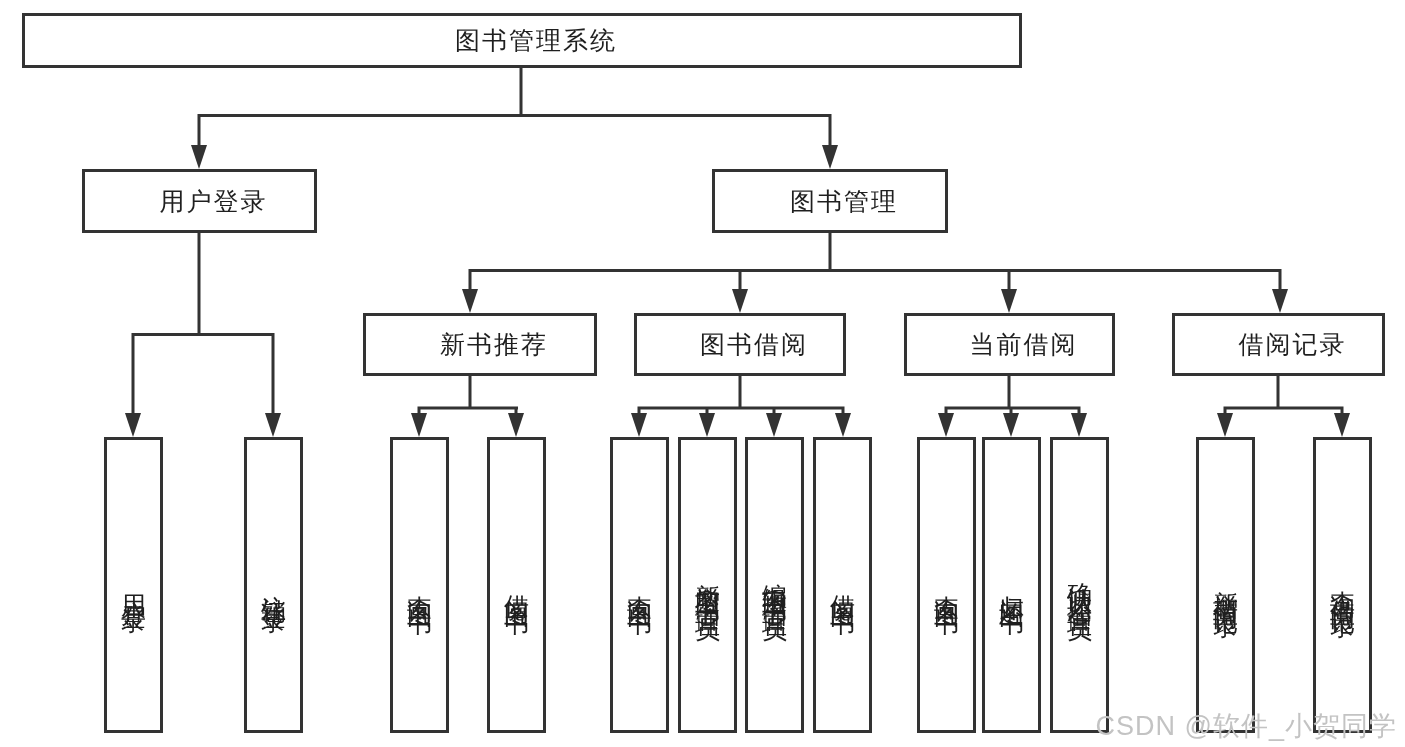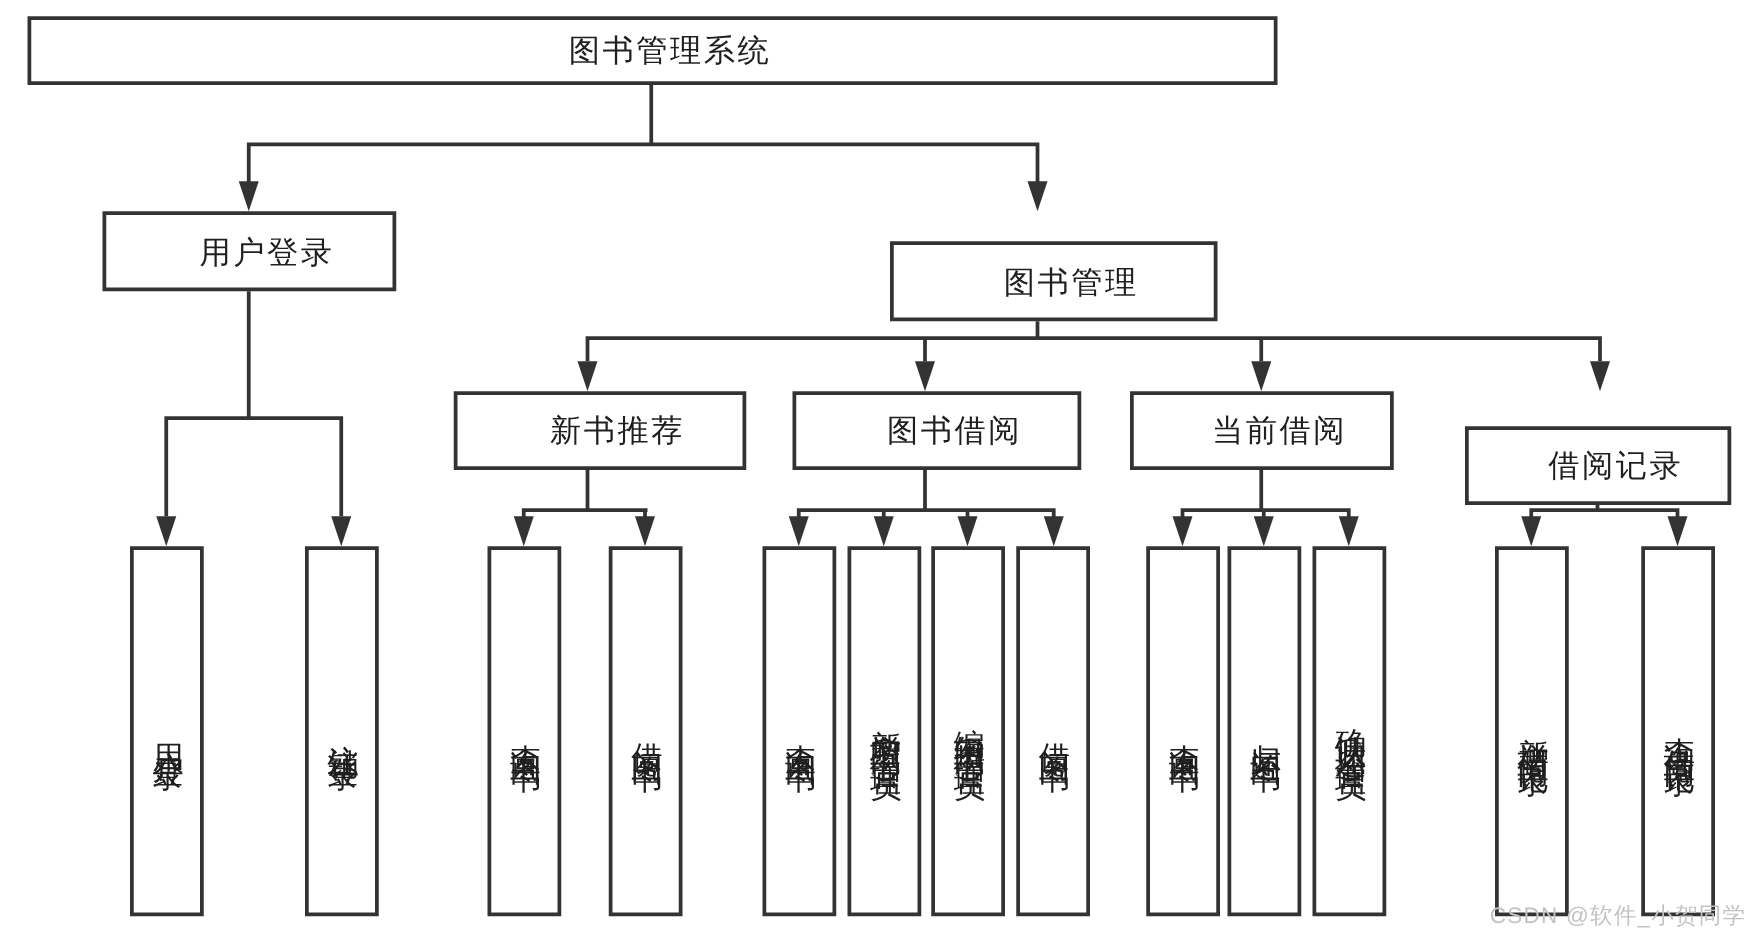--- a/index.html
+++ b/index.html
@@ -18,21 +18,21 @@
   .h-node { font-size:25px; letter-spacing:2px; white-space:nowrap;padding-left:28px; }
   .root-node { font-size:25px; letter-spacing:2px; }
   .v-node { }
   .v-node .vtext {
     writing-mode:vertical-rl; text-orientation:mixed;
     font-size:25px; letter-spacing:5px; line-height:1;
     white-space:nowrap;
   }
   .watermark {
     position:absolute; right:8px; bottom:3px;
-    font-size:18px; letter-spacing:1px; color:#c3c3c3;
+    font-size:27px; letter-spacing:1px; color:#c3c3c3;
     z-index:5; white-space:nowrap;
   }
 </style>
 </head>
 <body>
 
 <div id="canvas">
 
   <svg id="connectors" width="1405" height="747" viewBox="0 0 1405 747" fill="none" xmlns="http://www.w3.org/2000/svg">
     <g stroke="#333333" stroke-width="3">
@@ -74,34 +74,34 @@
     </g>
   </svg>
 
   <div class="node h-node root-node" style="left:22px; top:13px; width:1000px; height:55px;">
     <span>图书管理系统</span>
   </div>
 
   <div class="node h-node" style="left:82px; top:169px; width:235px; height:64px;">
     <span>用户登录</span>
   </div>
-  <div class="node h-node" style="left:712px; top:169px; width:262px; height:64px;margin-top:24px;">
+  <div class="node h-node" style="left:712px; top:169px; width:236px; height:64px;">
     <span>图书管理</span>
   </div>
 
   <div class="node h-node" style="left:363px; top:313px; width:234px; height:63px;">
     <span>新书推荐</span>
   </div>
-  <div class="node h-node" style="left:634px; top:313px; width:231px; height:63px;">
+  <div class="node h-node" style="left:634px; top:313px; width:212px; height:63px;">
     <span>图书借阅</span>
   </div>
   <div class="node h-node" style="left:904px; top:313px; width:211px; height:63px;font-family:Liberation Serif, serif;">
     <span>当前借阅</span>
   </div>
-  <div class="node h-node" style="left:1172px; top:313px; width:213px; height:63px;margin-top:28px;">
+  <div class="node h-node" style="left:1172px; top:313px; width:213px; height:63px;">
     <span>借阅记录</span>
   </div>
 
   <div class="node v-node" style="left:104px; top:437px; width:59px; height:296px;">
     <span class="vtext">用户登录</span>
   </div>
   <div class="node v-node" style="left:244px; top:437px; width:59px; height:296px;">
     <span class="vtext">注销登录</span>
   </div>
 

